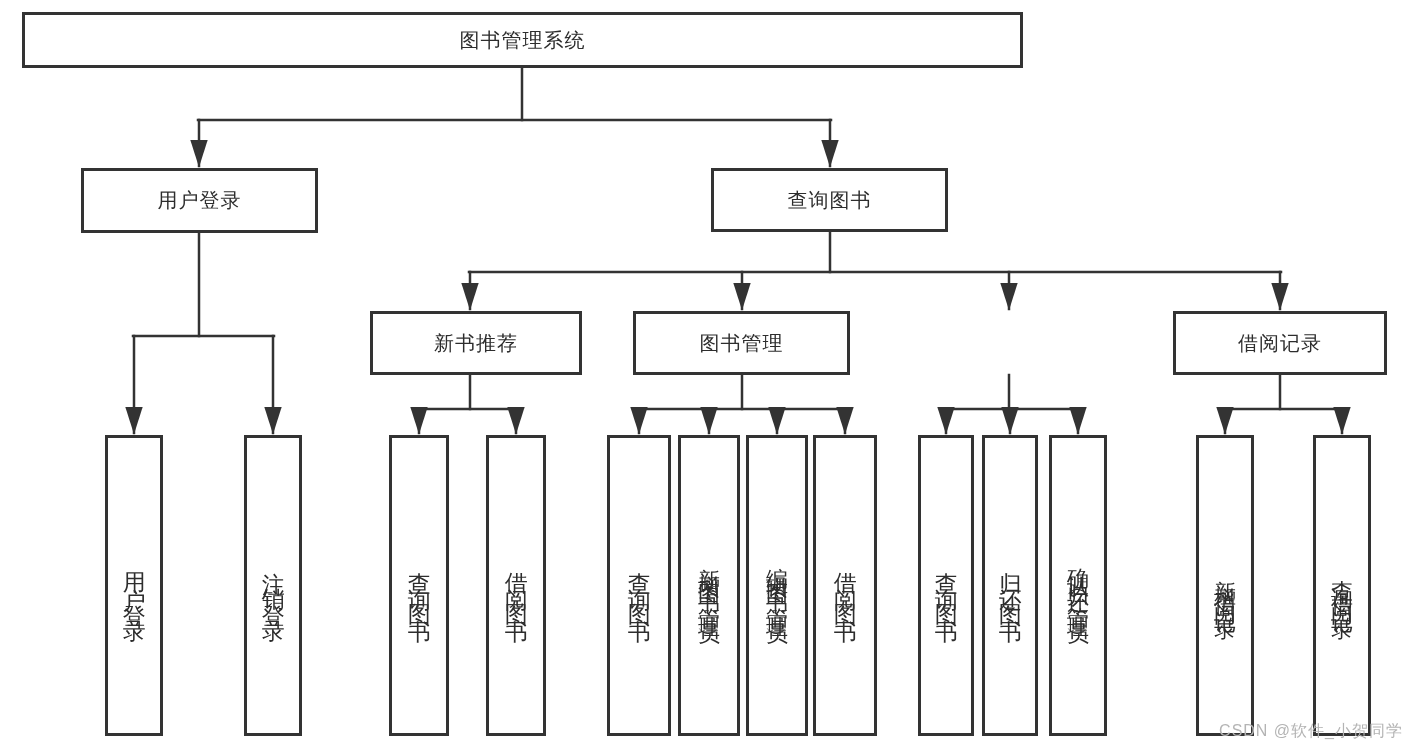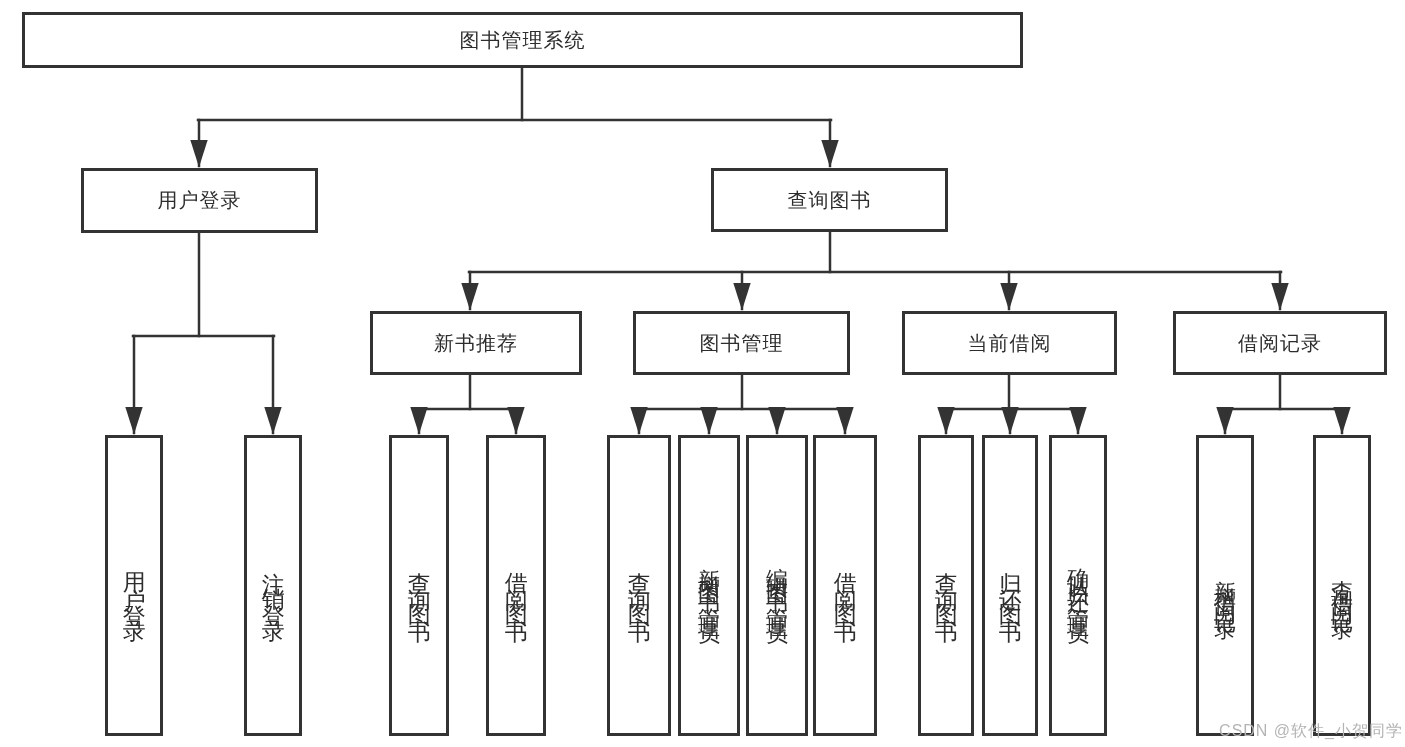--- a/index.html
+++ b/index.html
@@ -107,23 +107,20 @@
   <div class="node hbox" style="left:711px;top:168px;width:237px;height:64px">
     <span>查询图书</span>
   </div>
 
   <div class="node hbox" style="left:370px;top:311px;width:212px;height:64px">
     <span>新书推荐</span>
   </div>
   <div class="node hbox" style="left:633px;top:311px;width:217px;height:64px">
     <span>图书管理</span>
   </div>
-  <div class="node hbox" style="left:902px;top:311px;width:215px;height:64px">
-    <span>当前借阅</span>
-  </div>
   <div class="node hbox" style="left:1173px;top:311px;width:214px;height:64px">
     <span>借阅记录</span>
   </div>
 
   <div class="node vbox" style="left:105px;top:435px;width:58px;height:301px">
     <span>用户登录</span>
   </div>
   <div class="node vbox" style="left:244px;top:435px;width:58px;height:301px">
     <span>注销登录</span>
   </div>

